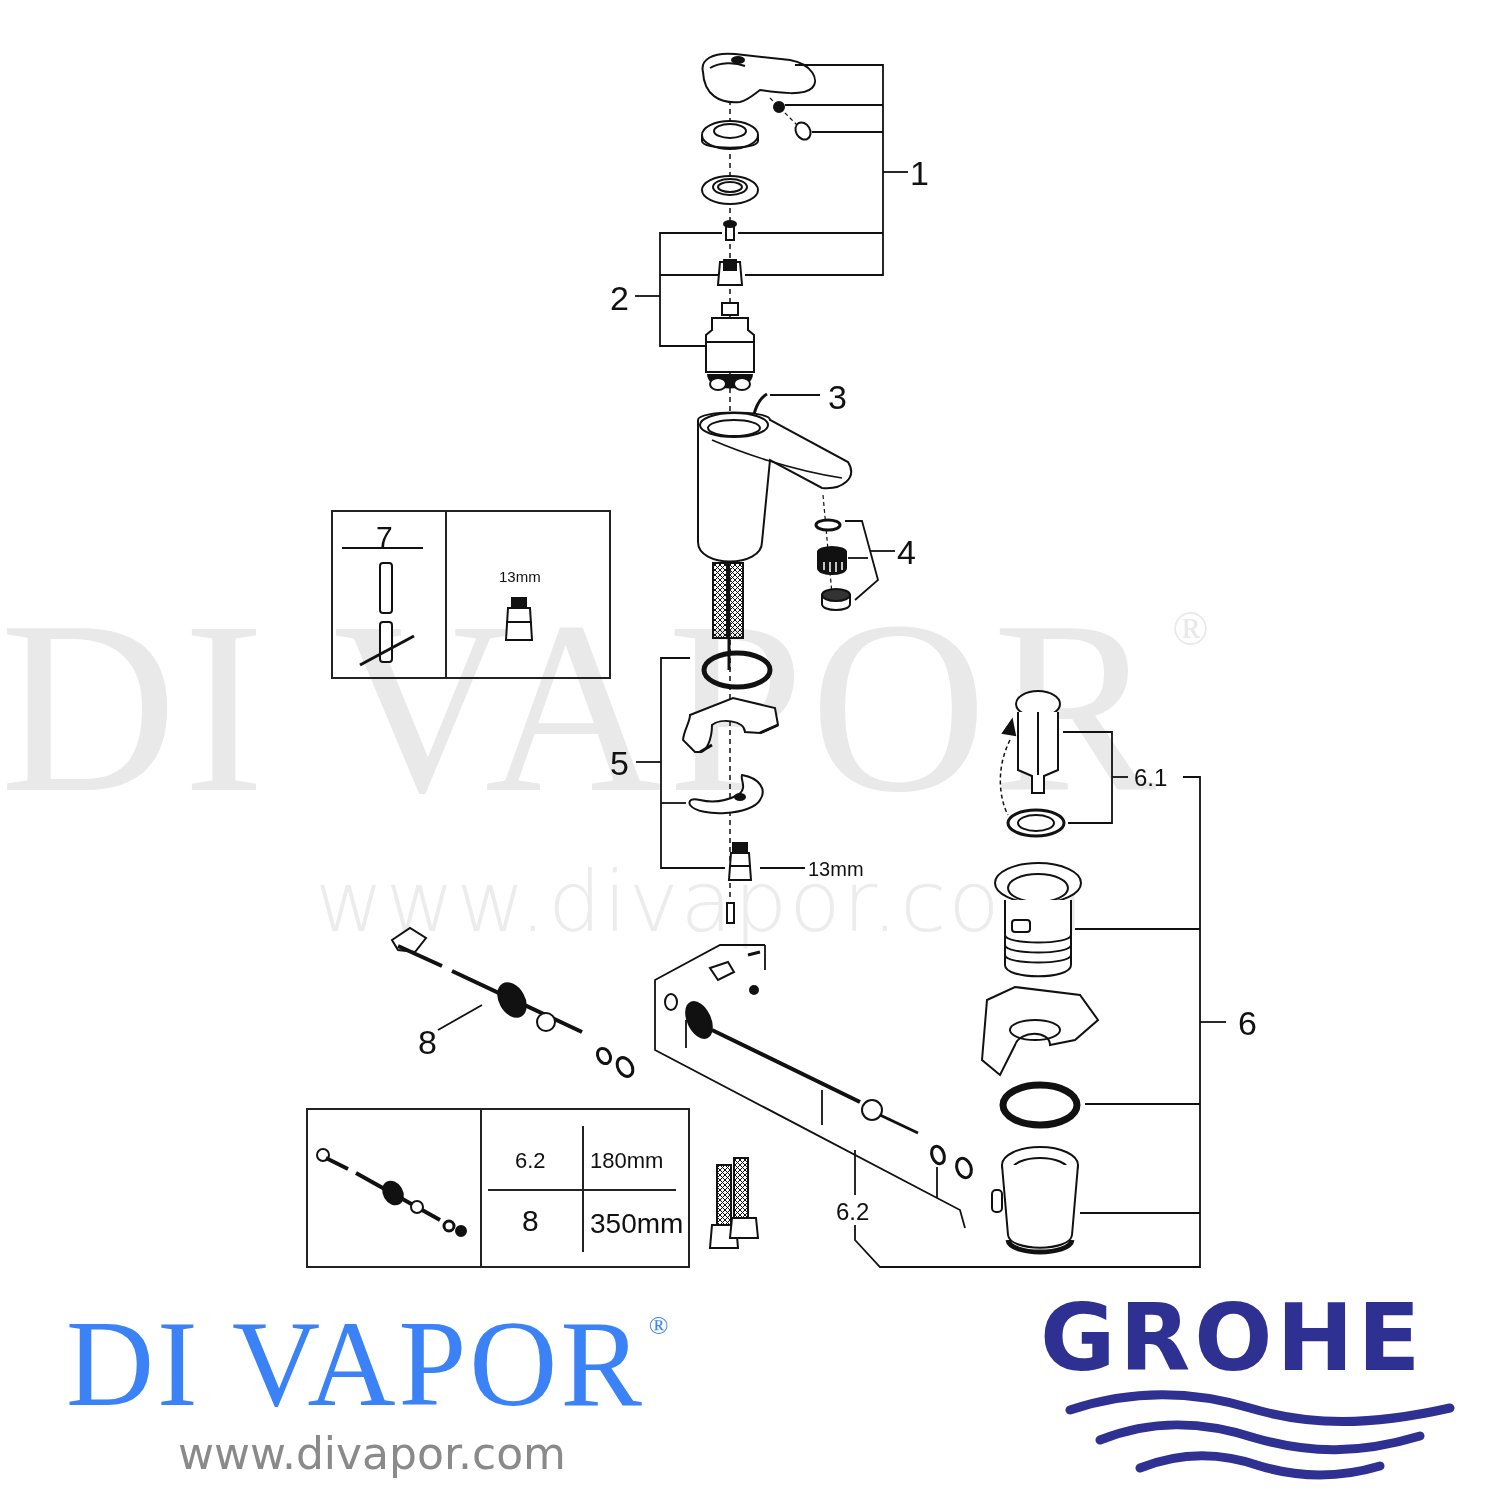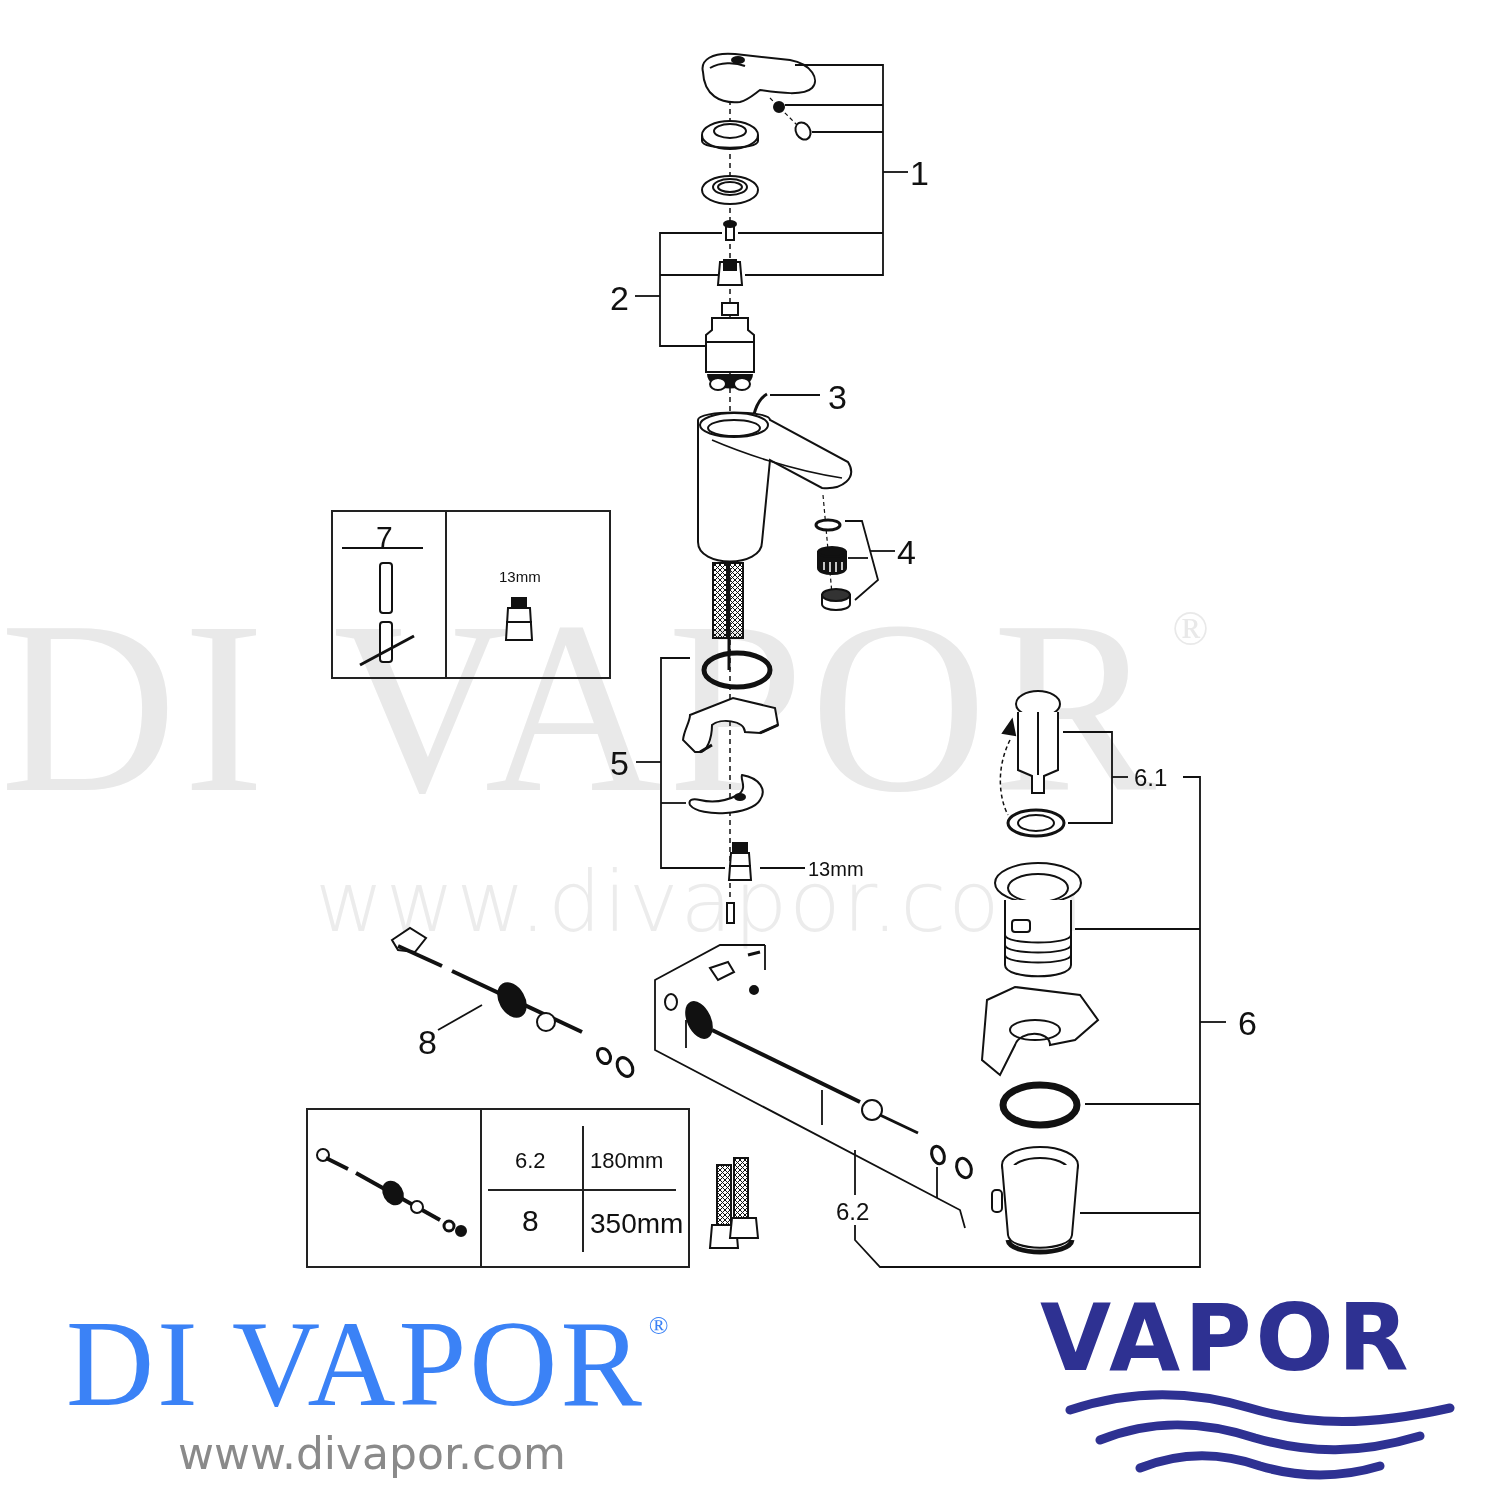--- a/index.html
+++ b/index.html
@@ -274,18 +274,18 @@
   <div style="position:absolute;left:180px;top:79px;width:188px;height:2px;background:#222;"></div>
   <div class="cell-label" style="left:207px;top:40px;font-size:22px;">6.2</div>
   <div class="cell-label" style="left:282px;top:40px;font-size:22px;">180mm</div>
   <div class="cell-label" style="left:214px;top:96px;font-size:30px;">8</div>
   <div class="cell-label" style="left:282px;top:100px;font-size:28px;">350mm</div>
 </div>
 
 <div class="brand-divapor"><span>DI VAPOR</span><span class="reg">®</span></div>
 <div class="brand-url">www.divapor.com</div>
 
-<div class="grohe-word">VAPOR</div>
+<div class="grohe-word">GROHE</div>
 <svg class="abs" style="left:1050px;top:1390px;width:420px;height:90px;" viewBox="0 0 420 90" fill="none" stroke="#2e3192" stroke-width="9" stroke-linecap="round">
   <path d="M20,20 C80,0 140,0 200,18 C260,36 320,36 400,18"></path>
   <path d="M50,50 C100,30 150,30 205,48 C260,64 310,64 370,46"></path>
   <path d="M90,78 C130,62 170,62 210,76 C250,88 290,88 330,76"></path>
 </svg>
 
 </body></html>

